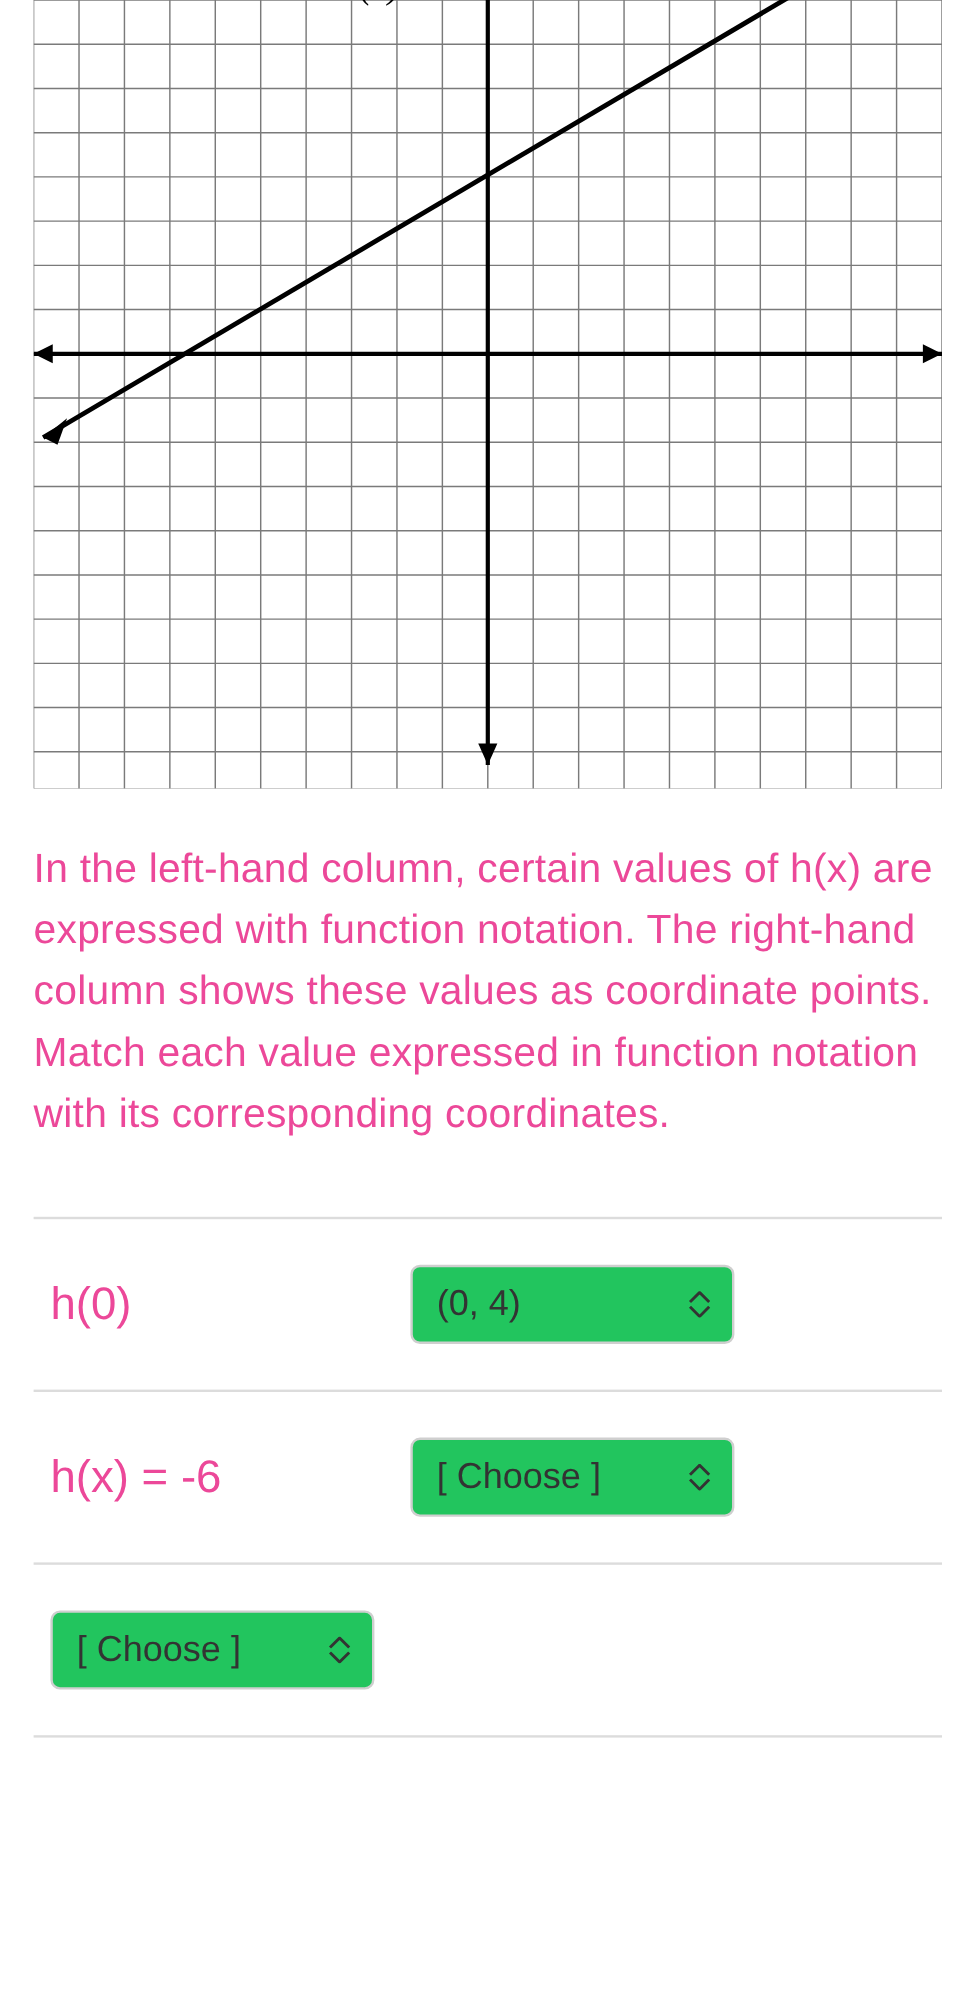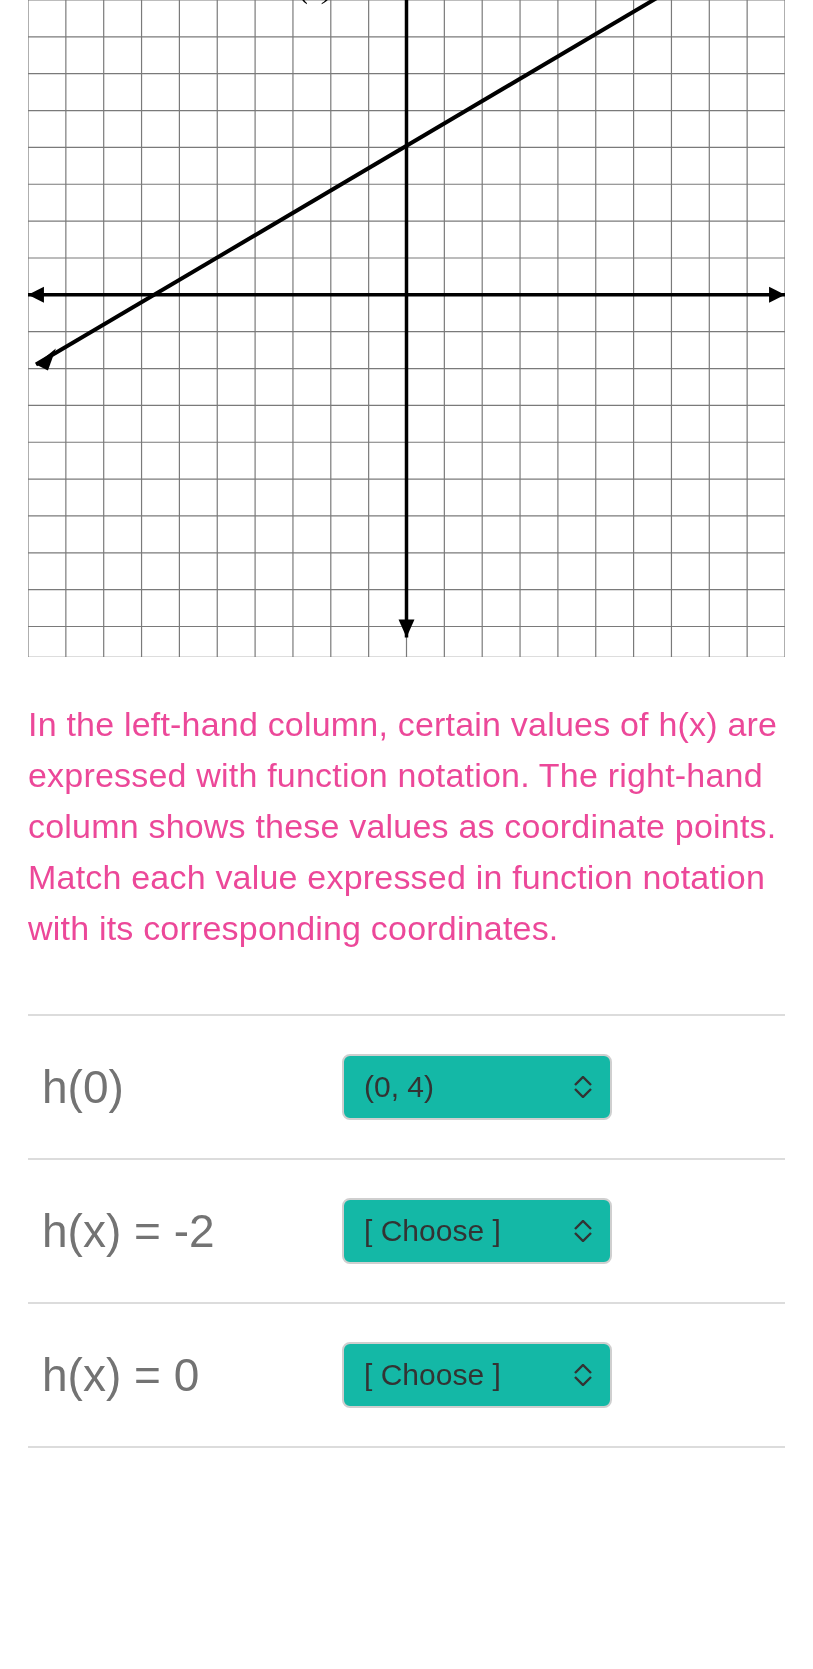--- a/index.html
+++ b/index.html
@@ -38,32 +38,32 @@
   }
   .match-row {
     display: flex;
     align-items: center;
     justify-content: flex-start;
     border-bottom: 2px solid #dcdcdc;
     padding: 38px 0 38px 14px;
     gap: 20px;
   }
   .match-label {
-    font-size: 46px;
+    font-size: 38px;
     font-weight: 300;
-    color: #737373;
+    color: #ec4899;
     flex: 0 0 280px;
   }
   .dropdown {
     display: flex;
     align-items: center;
     justify-content: space-between;
     border: 2px solid #cfcfcf;
     border-radius: 8px;
-    background: #14b8a6;
+    background: #22c55e;
     padding: 14px 18px 14px 20px;
     width: 270px;
     font-size: 30px;
     font-weight: 300;
     color: #333;
     cursor: pointer;
   }
   .dropdown .value {
     flex: 1;
   }
@@ -171,36 +171,35 @@
               <path d="M1 9 L9 1 L17 9" fill="none" stroke="#333" stroke-width="2.4"></path>
             </svg>
           <svg width="18" height="10" viewBox="0 0 18 10">
               <path d="M1 1 L9 9 L17 1" fill="none" stroke="#333" stroke-width="2.4"></path>
             </svg>
         </span>
       </div>
     </div>
 
     <div class="match-row">
-      <div class="match-label">h(x) = -2</div>
+      <div class="match-label">h(x) = -6</div>
       <div class="dropdown">
         <span class="value">[ Choose ]</span>
         <span class="chev">
           <svg width="18" height="10" viewBox="0 0 18 10">
               <path d="M1 9 L9 1 L17 9" fill="none" stroke="#333" stroke-width="2.4"></path>
             </svg>
           <svg width="18" height="10" viewBox="0 0 18 10">
               <path d="M1 1 L9 9 L17 1" fill="none" stroke="#333" stroke-width="2.4"></path>
             </svg>
         </span>
       </div>
     </div>
 
     <div class="match-row">
-      <div class="match-label">h(x) = 0</div>
       <div class="dropdown">
         <span class="value">[ Choose ]</span>
         <span class="chev">
           <svg width="18" height="10" viewBox="0 0 18 10">
               <path d="M1 9 L9 1 L17 9" fill="none" stroke="#333" stroke-width="2.4"></path>
             </svg>
           <svg width="18" height="10" viewBox="0 0 18 10">
               <path d="M1 1 L9 9 L17 1" fill="none" stroke="#333" stroke-width="2.4"></path>
             </svg>
         </span>

